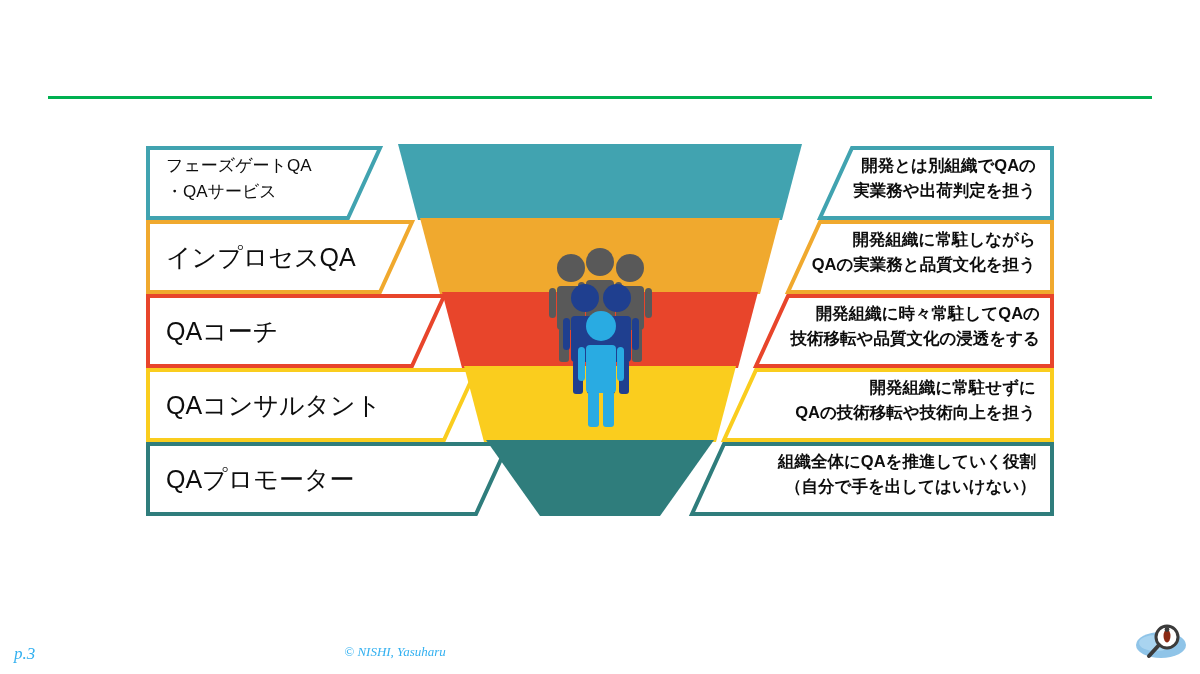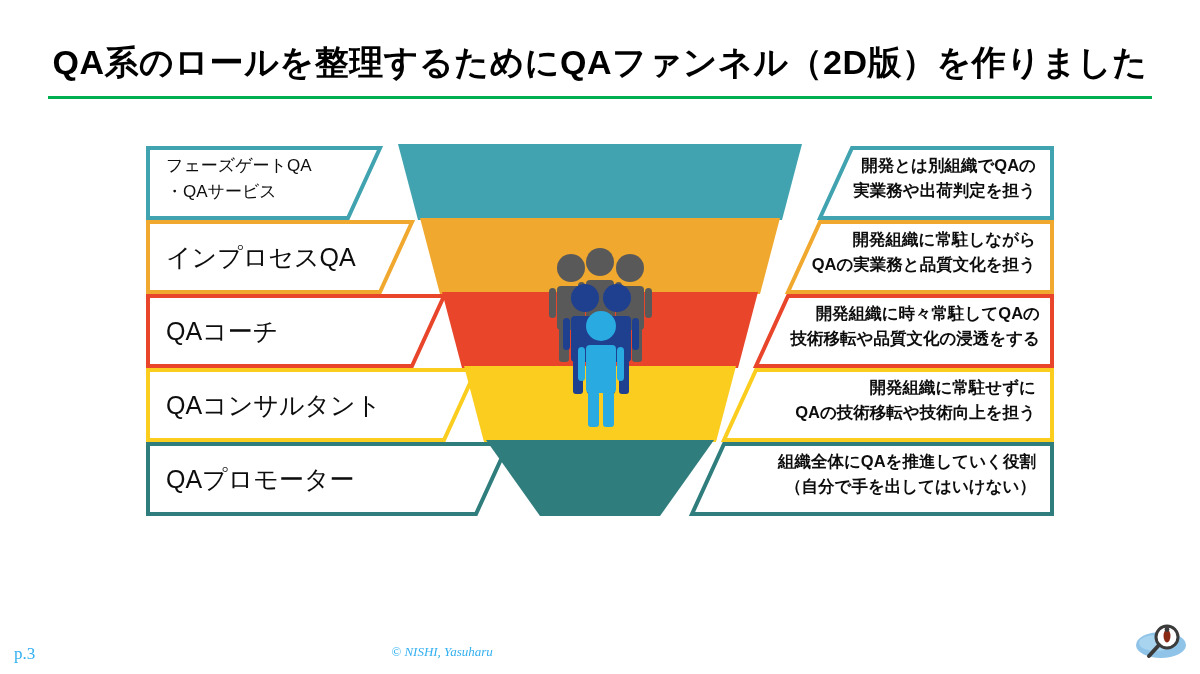--- a/index.html
+++ b/index.html
@@ -71,51 +71,48 @@
     font-size: 16.5px;
     font-weight: 700;
   }
 
   
   .page-num {
     position: absolute;
     left: 14px;
     bottom: 10px;
     font-family: "Liberation Serif", "DejaVu Serif", serif;
+    font-style: italic;
     font-size: 17px;
     color: #32b0f0;
   }
   .copyright {
     position: absolute;
     left: 0;
     bottom: 14px;
     width: 790px;
     text-align: center;
     font-family: "Liberation Serif", "DejaVu Serif", serif;
     font-style: italic;
     font-size: 13px;
     color: #32b0f0;
-    padding-left: 47px;
   }
   .logo {
     position: absolute;
     right: 8px;
     bottom: 8px;
     width: 58px;
     height: 52px;
   }
 </style>
 </head>
 <body>
 
 <div class="slide">
 
-  <div class="title-wrap">
-    <div class="slide-title">QA系のロールを整理するためにQAファンネル（2D版）を作りました</div>
-  </div>
   <div class="title-rule"></div>
 
   <div class="diagram">
     <svg width="1200" height="380" viewBox="0 0 1200 380" xmlns="http://www.w3.org/2000/svg">
 
       <g>
         <polygon points="148,8 380,8 348,78 148,78" fill="#ffffff" stroke="#41a3b0" stroke-width="4"></polygon>
         <polygon points="398,4 802,4 782,80 418,80" fill="#41a3b0"></polygon>
         <polygon points="852,8 1052,8 1052,78 820,78" fill="#ffffff" stroke="#41a3b0" stroke-width="4"></polygon>
         <text class="lbl left-label small" x="166" y="31">フェーズゲートQA</text>

